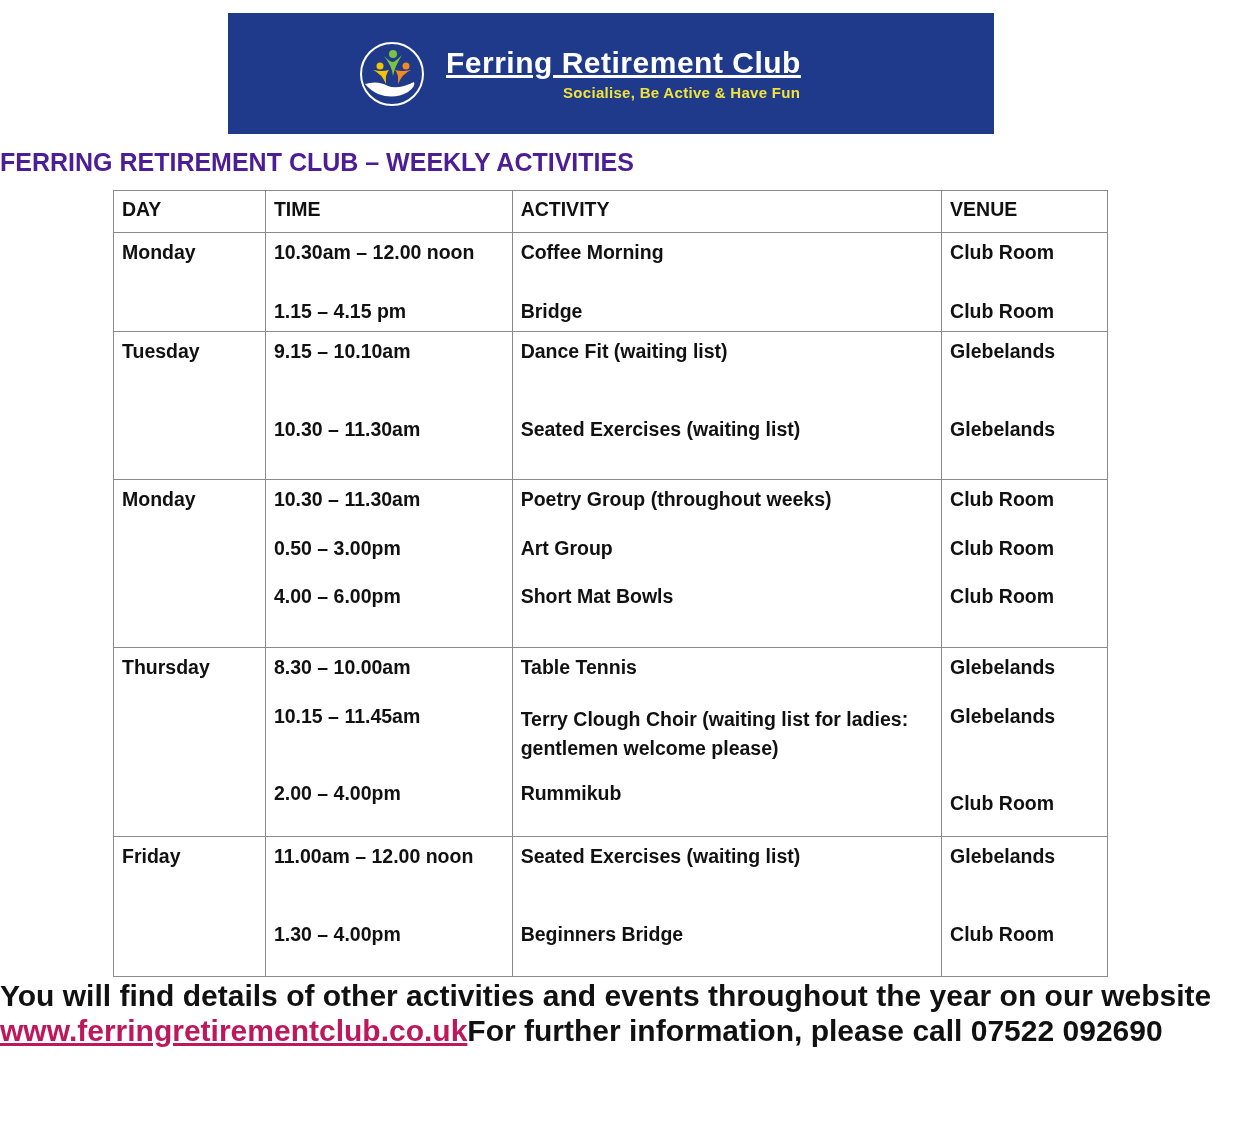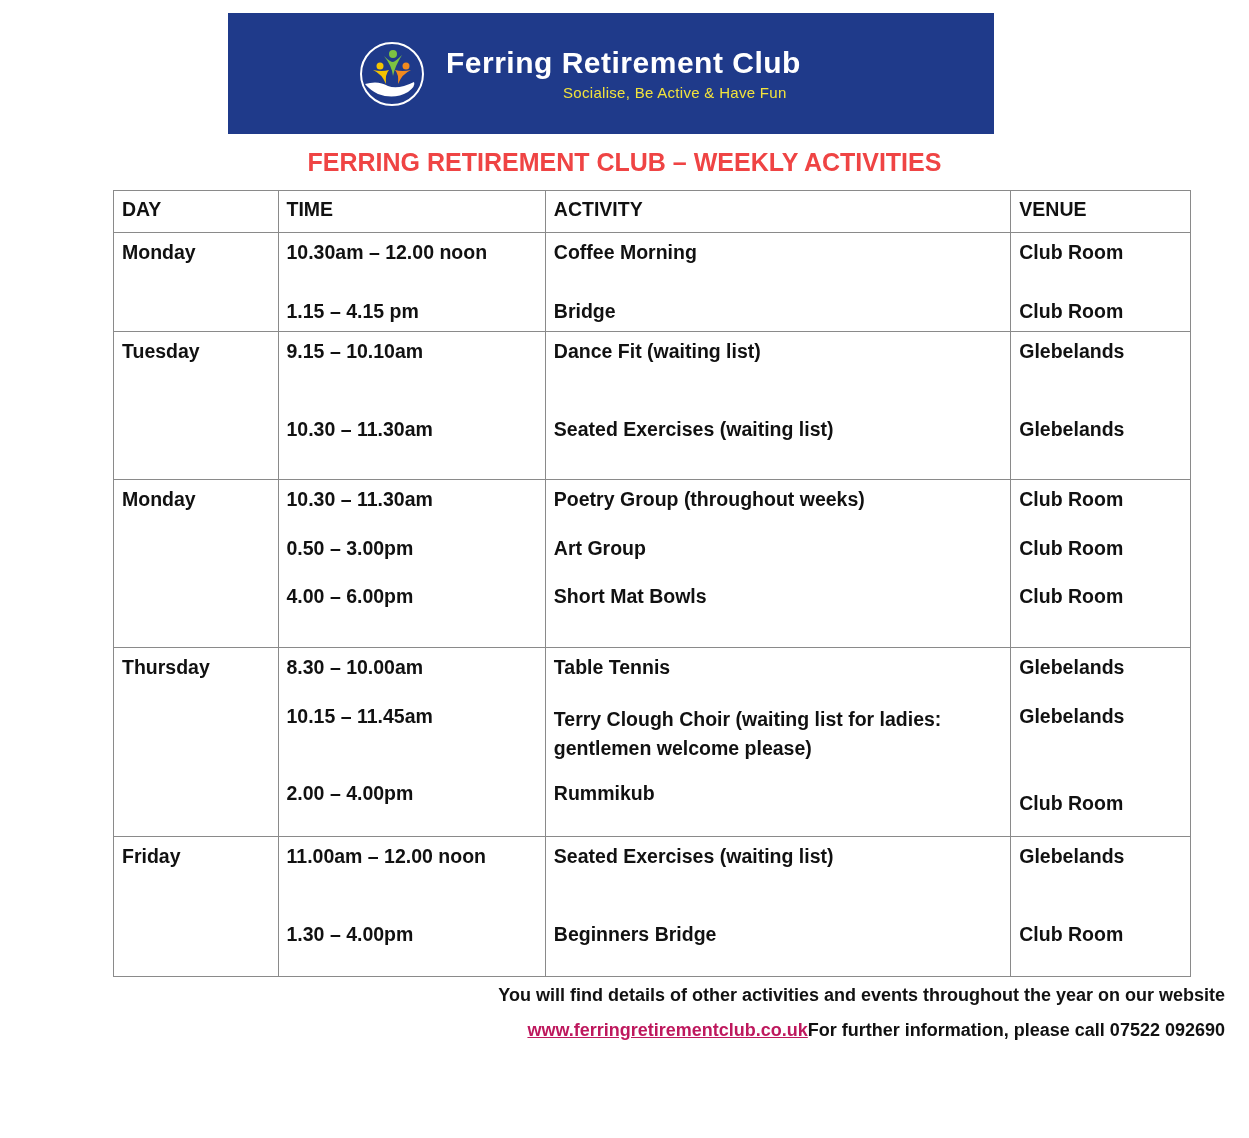--- a/index.html
+++ b/index.html
@@ -2,35 +2,35 @@
 <html><head>
 <meta charset="utf-8">
 <style>
   html, body { margin: 0; padding: 0; background: #ffffff; }
   body { width: 1249px; height: 1138px; position: relative; overflow: hidden;
          font-family: "Liberation Sans", "DejaVu Sans", sans-serif; color: #111; }
   .banner { position: absolute; left: 228px; top: 13px; width: 766px; height: 121px;
             background: #1f3a8a; }
   .logo { position: absolute; left: 130px; top: 27px; width: 68px; height: 68px; }
   .brand-title { position: absolute; left: 218px; top: 33px; color: #ffffff;
-                 font-size: 30px; font-weight: bold; letter-spacing: 0.5px; white-space: nowrap; }
+                 font-size: 30px; font-weight: bold; letter-spacing: 0.5px; white-space: nowrap; text-decoration: underline; }
   .brand-tag { position: absolute; left: 335px; top: 71px; color: #f2e33c;
-               font-size: 15px; font-weight: normal; white-space: nowrap; letter-spacing: 0.3px; }
-  .doc-title { position: absolute; left: 0; width: 1249px; top: 148px; text-align: center;
-               font-size: 25px; font-weight: bold; color: #ef4444; }
-  table.sched { position: absolute; left: 113px; top: 190px; width: 1078px;
+               font-size: 15px; font-weight: bold; white-space: nowrap; letter-spacing: 0.3px; }
+  .doc-title { position: absolute; left: 0; width: 1249px; top: 148px; text-align: left;
+               font-size: 25px; font-weight: bold; color: #4c1d95; }
+  table.sched { position: absolute; left: 113px; top: 190px; width: 995px;
                 border-collapse: collapse; font-size: 19.5px; font-weight: bold; }
   table.sched td, table.sched th { border: 1px solid #8a8a8a; vertical-align: top;
                 padding: 8px 8px 0 8px; text-align: left; }
   table.sched th { height: 34px; font-weight: bold; padding-top: 7px; }
   col.c-day { width: 152px; } col.c-time { width: 247px; }
   col.c-act { width: 430px; } col.c-ven { width: 166px; }
   .slot { display: block; }
-  .footer { position: absolute; left: 0; width: 1225px; top: 978px; text-align: right;
-            font-size: 18px; font-weight: bold; line-height: 35px; color: #111; }
+  .footer { position: absolute; left: 0; width: 1225px; top: 978px; text-align: left;
+            font-size: 30px; font-weight: bold; line-height: 35px; color: #111; }
   .footer a { color: #be185d; text-decoration: underline; }
 </style>
 </head>
 <body>
 
 <div class="banner">
   <svg class="logo" viewBox="0 0 68 68">
     <ellipse cx="34" cy="34" rx="31" ry="31" fill="none" stroke="#ffffff" stroke-width="2"></ellipse>
     <circle cx="35" cy="14" r="4" fill="#7cc242"></circle>
     <path d="M26 16 Q34 26 35 36 Q37 26 44 15 Q37 22 35 22 Q32 22 26 16Z" fill="#7cc242"></path>

